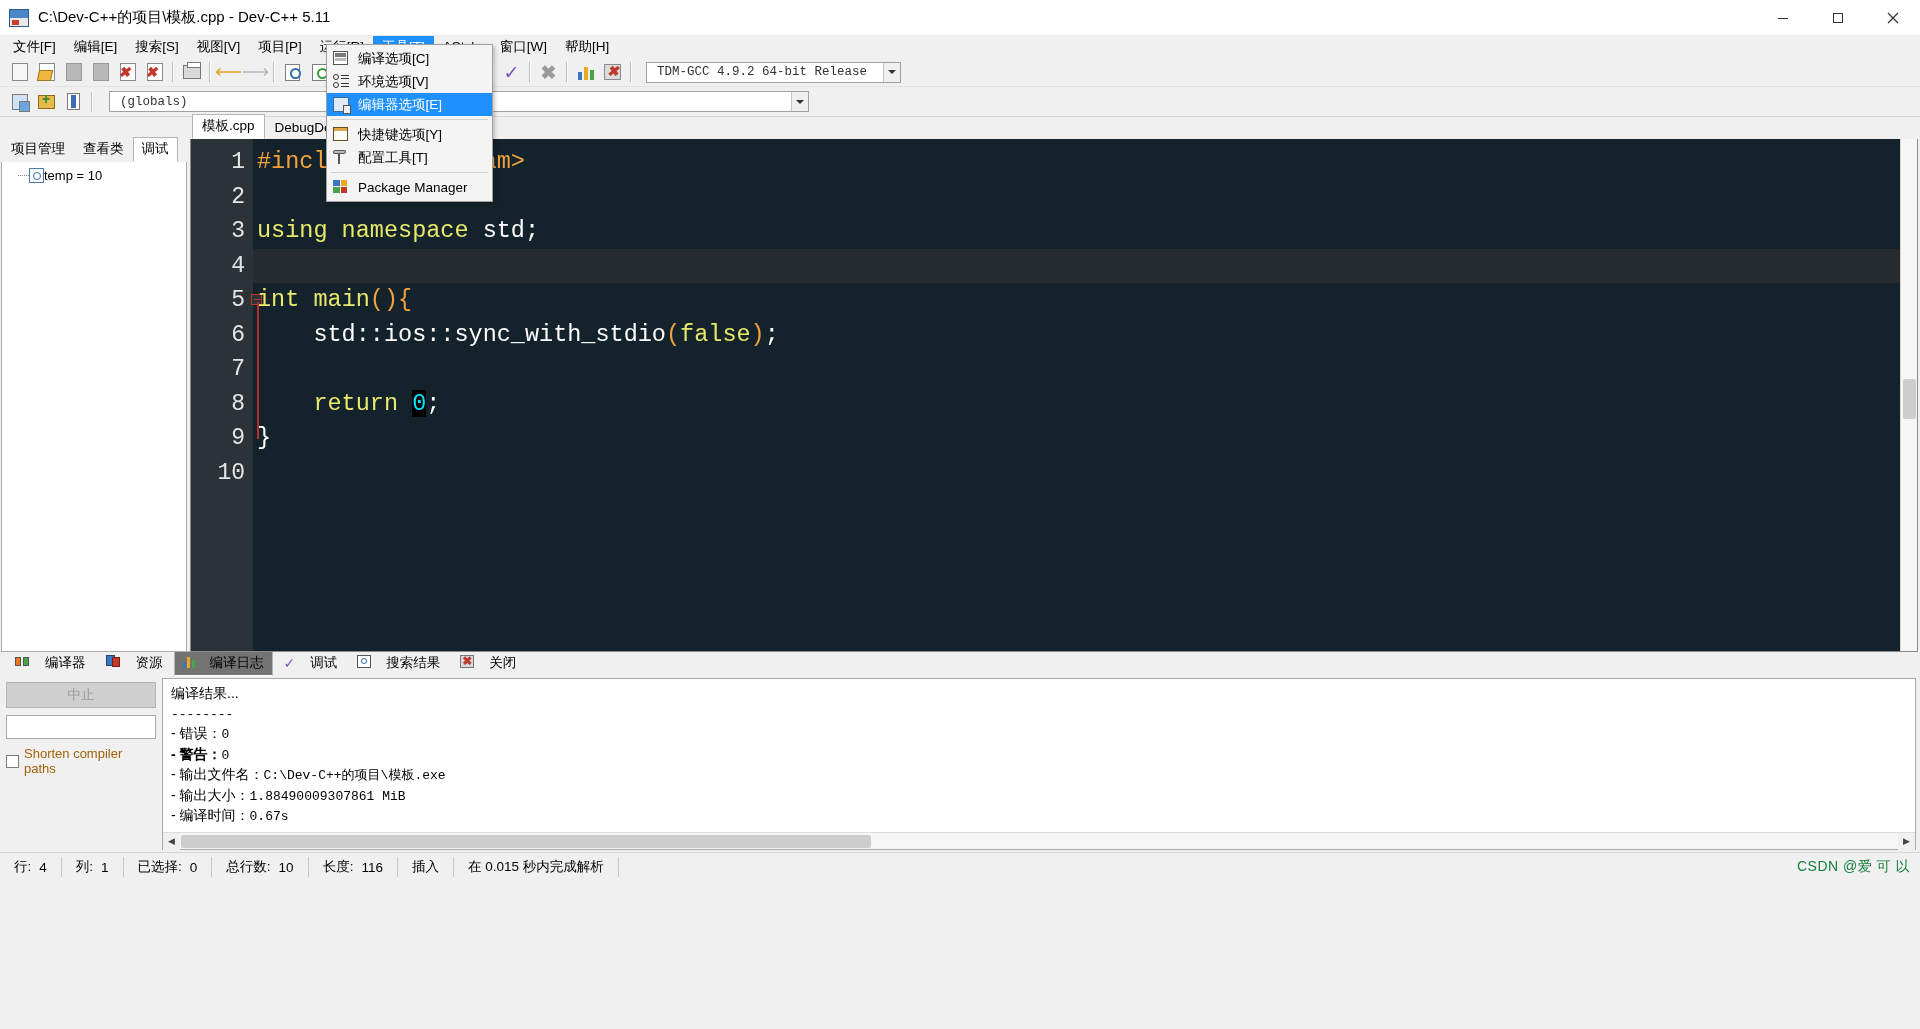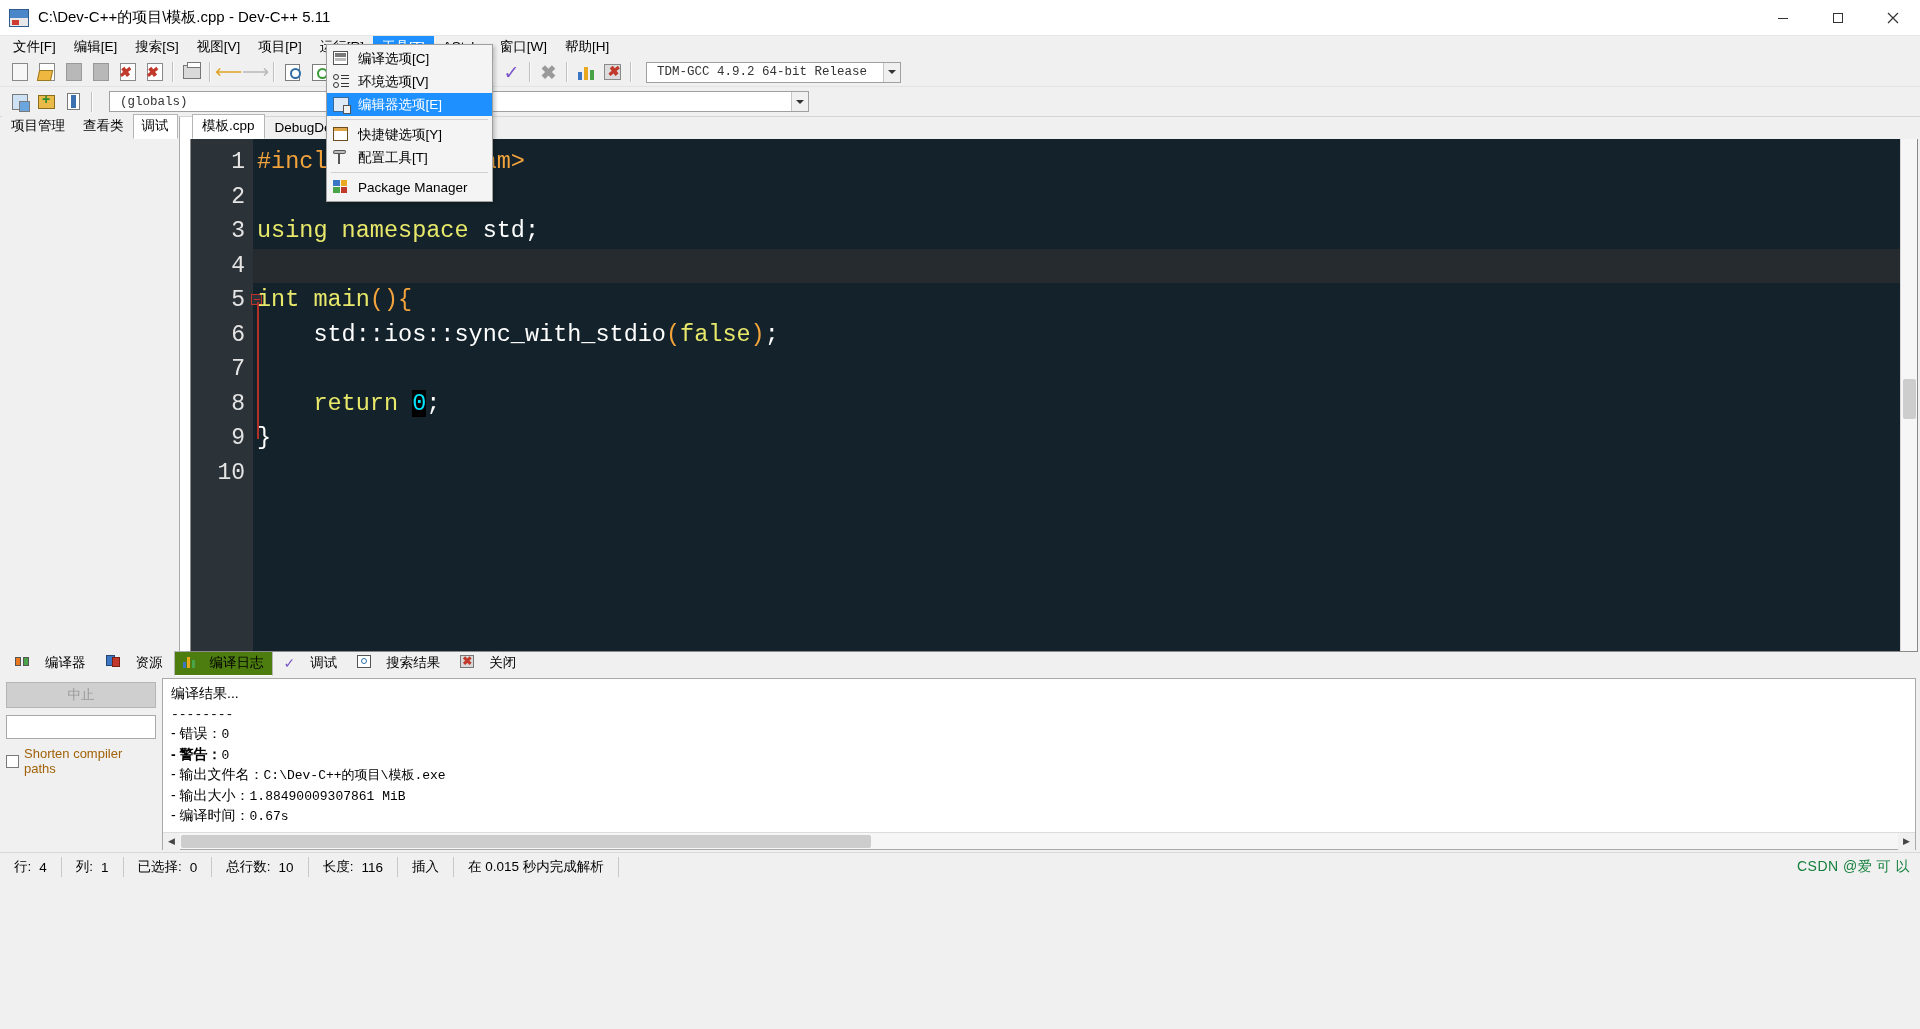--- a/index.html
+++ b/index.html
@@ -69,21 +69,21 @@
   }
   .combo .arrow:before {
     content: ""; border-left: 4px solid transparent; border-right: 4px solid transparent;
     border-top: 4px solid #333;
   }
   #func-combo { width: 700px; margin-left: 12px; }
   #compiler-combo { width: 255px; margin-left: 10px; }
 
   
   .main { flex: 1 1 auto; display: flex; min-height: 0; background: #f0f0f0; }
-  .left-pane { width: 188px; flex: 0 0 188px; display: flex; flex-direction: row; background: #f0f0f0; }
+  .left-pane { width: 188px; flex: 0 0 188px; display: flex; flex-direction: column; background: #f0f0f0; margin-top: 23px; }
   .lp-tabs { display: flex; height: 22px; flex: 0 0 22px; align-items: flex-end; padding-left: 2px; }
   .lp-tab {
     font-size: 13.5px; padding: 2px 8px 3px 8px; color: #000; background: #f0f0f0;
     border: 1px solid transparent; white-space: nowrap;
   }
   .lp-tab.active { background: #fff; border: 1px solid #b5b5b5; border-bottom-color: #fff; position: relative; z-index: 2; }
   .lp-body { flex: 1 1 auto; background: #fff; border: 1px solid #a9a9a9; border-top: none; margin: 0 1px 0 1px; position: relative; }
   .tree-row { display: flex; align-items: center; gap: 0; padding-left: 16px; padding-top: 6px; font-size: 13px; color: #000; }
   .tree-dash { width: 11px; border-top: 1px dotted #808080; height: 1px; }
   .watch-icon {
@@ -138,21 +138,21 @@
   }
   .vthumb { position: absolute; top: 240px; left: 2px; width: 13px; height: 40px; background: #cdcdcd; border-radius: 2px; }
 
   
   .bottom { flex: 0 0 200px; display: flex; flex-direction: column; background: #f0f0f0; }
   .bp-tabs { display: flex; height: 24px; flex: 0 0 24px; align-items: flex-end; padding-left: 6px; gap: 2px; }
   .bp-tab {
     display: flex; align-items: center; gap: 15px; font-size: 13.5px; padding: 2px 8px 3px 8px;
     background: #f0f0f0; border: 1px solid transparent; white-space: nowrap; color: #000;
   }
-  .bp-tab.active { background: #4d7c0f; border: 1px solid #b5b5b5; border-bottom-color: #fff; justify-content: center; }
+  .bp-tab.active { background: #737373; border: 1px solid #b5b5b5; border-bottom-color: #fff; justify-content: center; }
   .bp-body { flex: 1 1 auto; display: flex; min-height: 0; padding: 2px 4px 2px 6px; gap: 6px; }
   .bp-left { width: 150px; flex: 0 0 150px; display: flex; flex-direction: column; gap: 7px; padding-top: 4px; }
   .abort-btn {
     height: 26px; background: #cfcfcf; border: 1px solid #b5b5b5; color: #9a9a9a;
     font-size: 13.5px; display: flex; align-items: center; justify-content: center;
   }
   .progress-box { height: 24px; background: #fff; border: 1px solid #a9a9a9; }
   .chk-row { display: flex; align-items: center; gap: 5px; font-size: 13px; color: #a16207; }
   .chk-box { width: 13px; height: 13px; border: 1px solid #7a7a7a; background: #fff; flex: 0 0 auto; }
 

